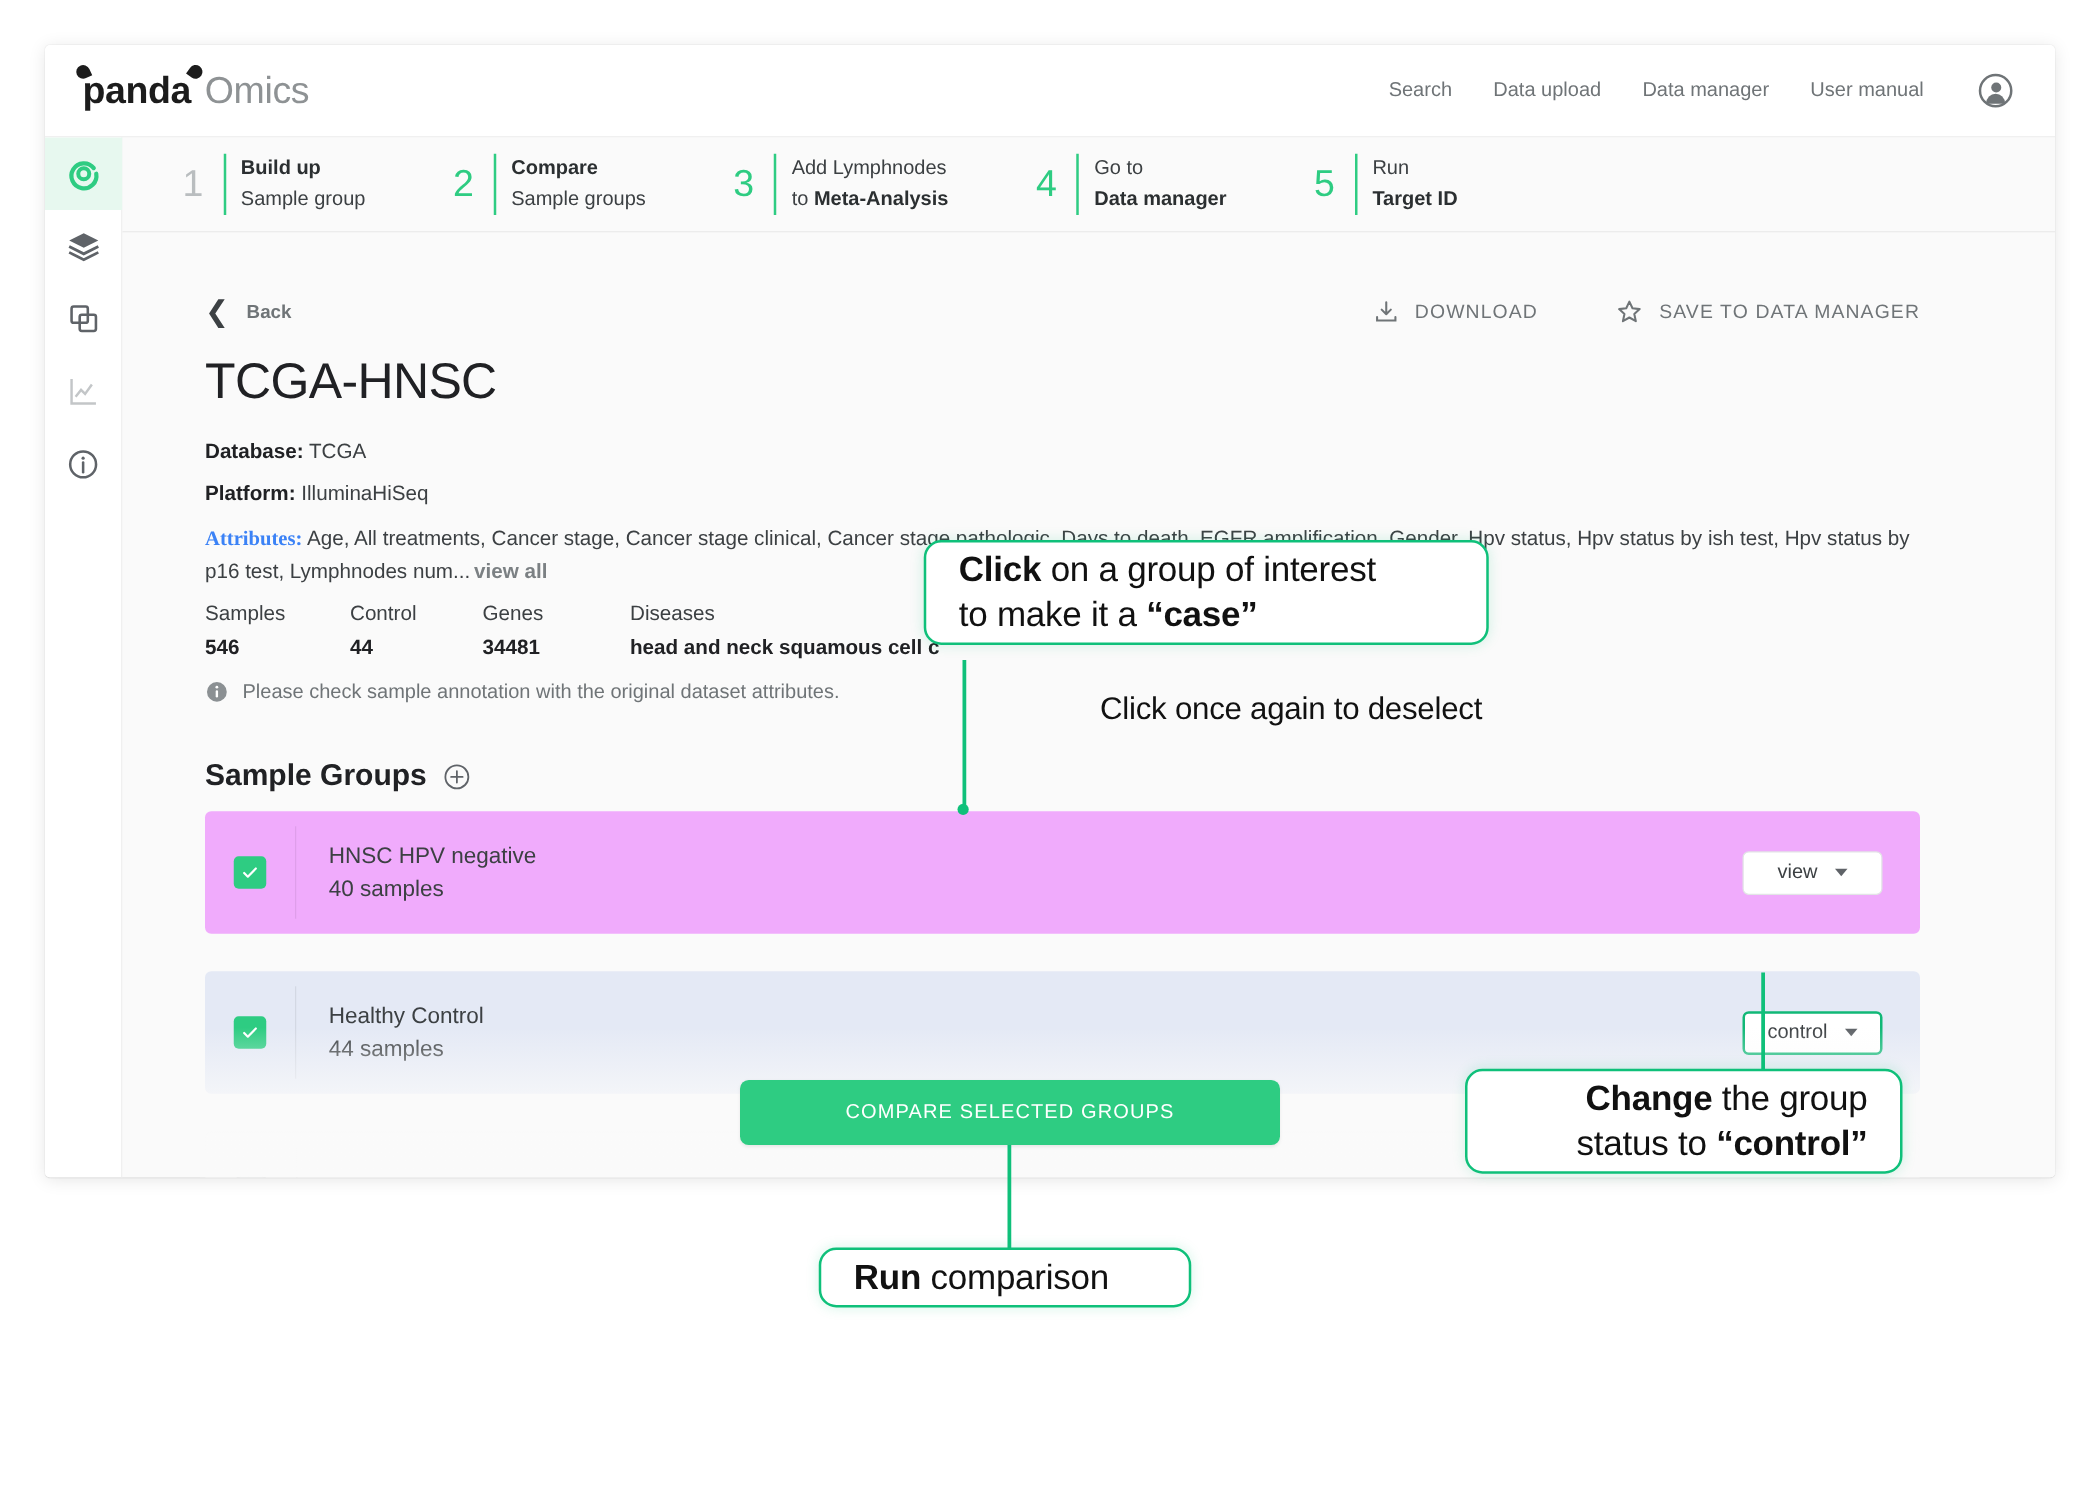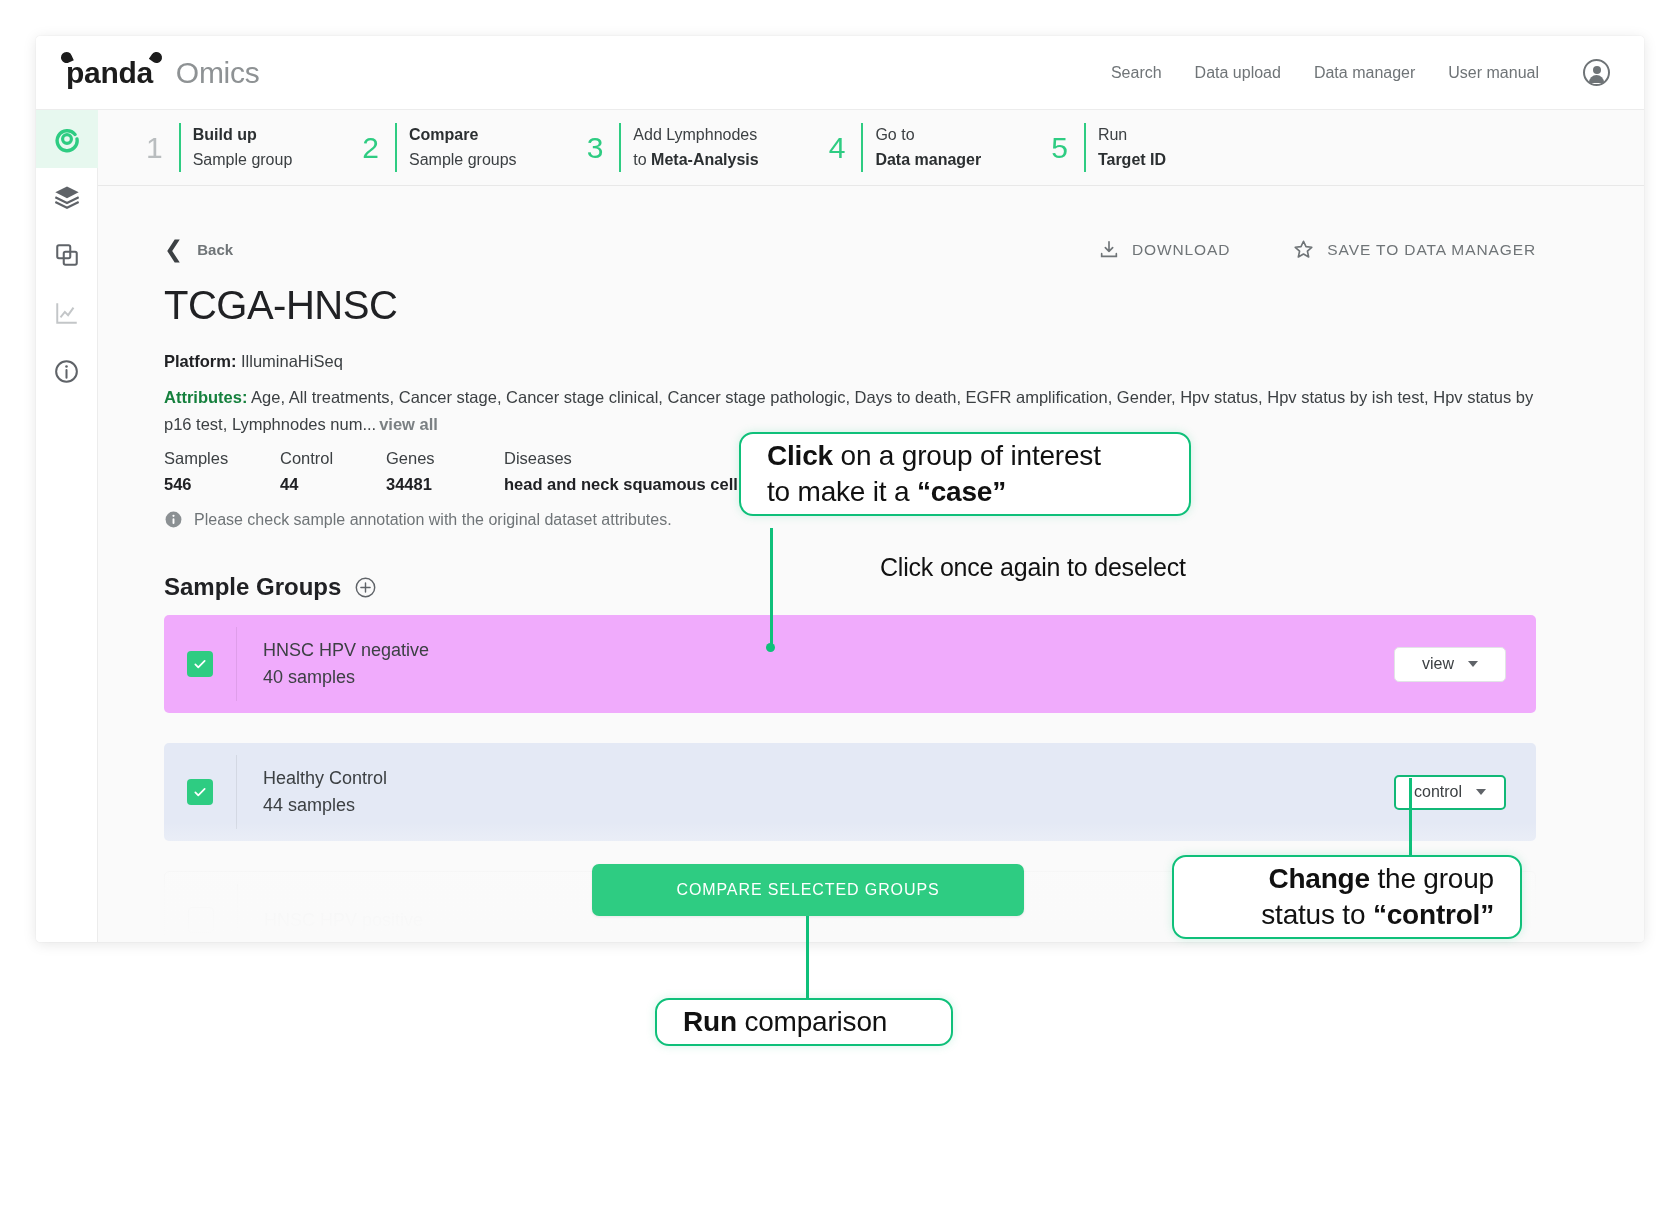--- a/index.html
+++ b/index.html
@@ -22,21 +22,21 @@
   }
 
   
   .topbar {
     position: absolute; left:0; top:0; width:100%; height: 74px;
     background: #ffffff;
     display:flex; align-items:center; justify-content: space-between;
     padding: 0 34px 0 30px;
     border-bottom: 1px solid #ececec;
   }
-  .logo { display:flex; align-items:center; font-size: 30px; letter-spacing:-0.3px;gap:12px; }
+  .logo { display:flex; align-items:center; font-size: 30px; letter-spacing:-0.3px; }
   .logo .panda { font-weight: 700; color:#1c1c1c; position:relative; }
   .logo .panda:before, .logo .panda:after{
     content:""; position:absolute; width:11px; height:11px; border-radius:50% 50% 0 50%;
     background:#1c1c1c; top:-4px;
   }
   .logo .panda:before { left:-5px; transform: rotate(-25deg); }
   .logo .panda:after  { right:-9px; transform: rotate(35deg) scaleX(-1); border-radius:50% 50% 0 50%; }
   .logo .omics { font-weight: 400; color:#8e9294; margin-left: 11px; }
 
   .topnav { display:flex; align-items:center; gap: 33px; }
@@ -102,21 +102,21 @@
   .action .lbl{ font-size:15.5px; letter-spacing:0.9px; color:#6f7477; font-weight:400; }
 
   h1.title{
     font-size: 40px; font-weight:400; color:#202124; margin-top: 22px; letter-spacing:-0.5px;
   }
 
   .meta{ margin-top: 22px; }
   .meta-line{ font-size:16.5px; color:#3c4043; line-height:1.38; margin-bottom: 11px; }
   .meta-line b{ font-weight:700; color:#202124; }
   .attr-block{ font-size:16.5px; color:#3c4043; line-height:1.63; max-width: 1380px; }
-  .attr-block b{ font-weight:700; color:#15803d; }
+  .attr-block b{ font-weight:700; color:#3b82f6;font-family:Liberation Serif, serif; }
   .viewall{ font-weight:700; color:#7b8083; margin-left:3px; cursor:pointer; }
 
   .statrow{ display:flex; margin-top: 7px; }
   .stat{ margin-right: 0; }
   .stat .k{ font-size:16.5px; color:#3c4043; line-height:1.6; }
   .stat .v{ font-size:16.5px; color:#202124; font-weight:700; line-height:1.6; }
   .stat.s1{ width:116px; }
   .stat.s2{ width:106px; }
   .stat.s3{ width:118px; }
 
@@ -317,20 +317,24 @@
               </svg>
               <span class="lbl">SAVE TO DATA MANAGER</span>
             </div>
           </div>
         </div>
 
         <h1 class="title">TCGA-HNSC</h1>
 
         <div class="meta">
           <div class="meta-line">
+            <b>Database:</b>
+            <span>TCGA</span>
+          </div>
+          <div class="meta-line">
             <b>Platform:</b>
             <span>IlluminaHiSeq</span>
           </div>
           <div class="attr-block">
             <b>Attributes:</b>
             <span>Age, All treatments, Cancer stage, Cancer stage clinical, Cancer stage pathologic, Days to death, EGFR amplification, Gender, Hpv status, Hpv status by ish test, Hpv status by p16 test, Lymphnodes num...</span><span class="viewall">view all</span>
           </div>
 
           <div class="statrow">
             <div class="stat s1">

